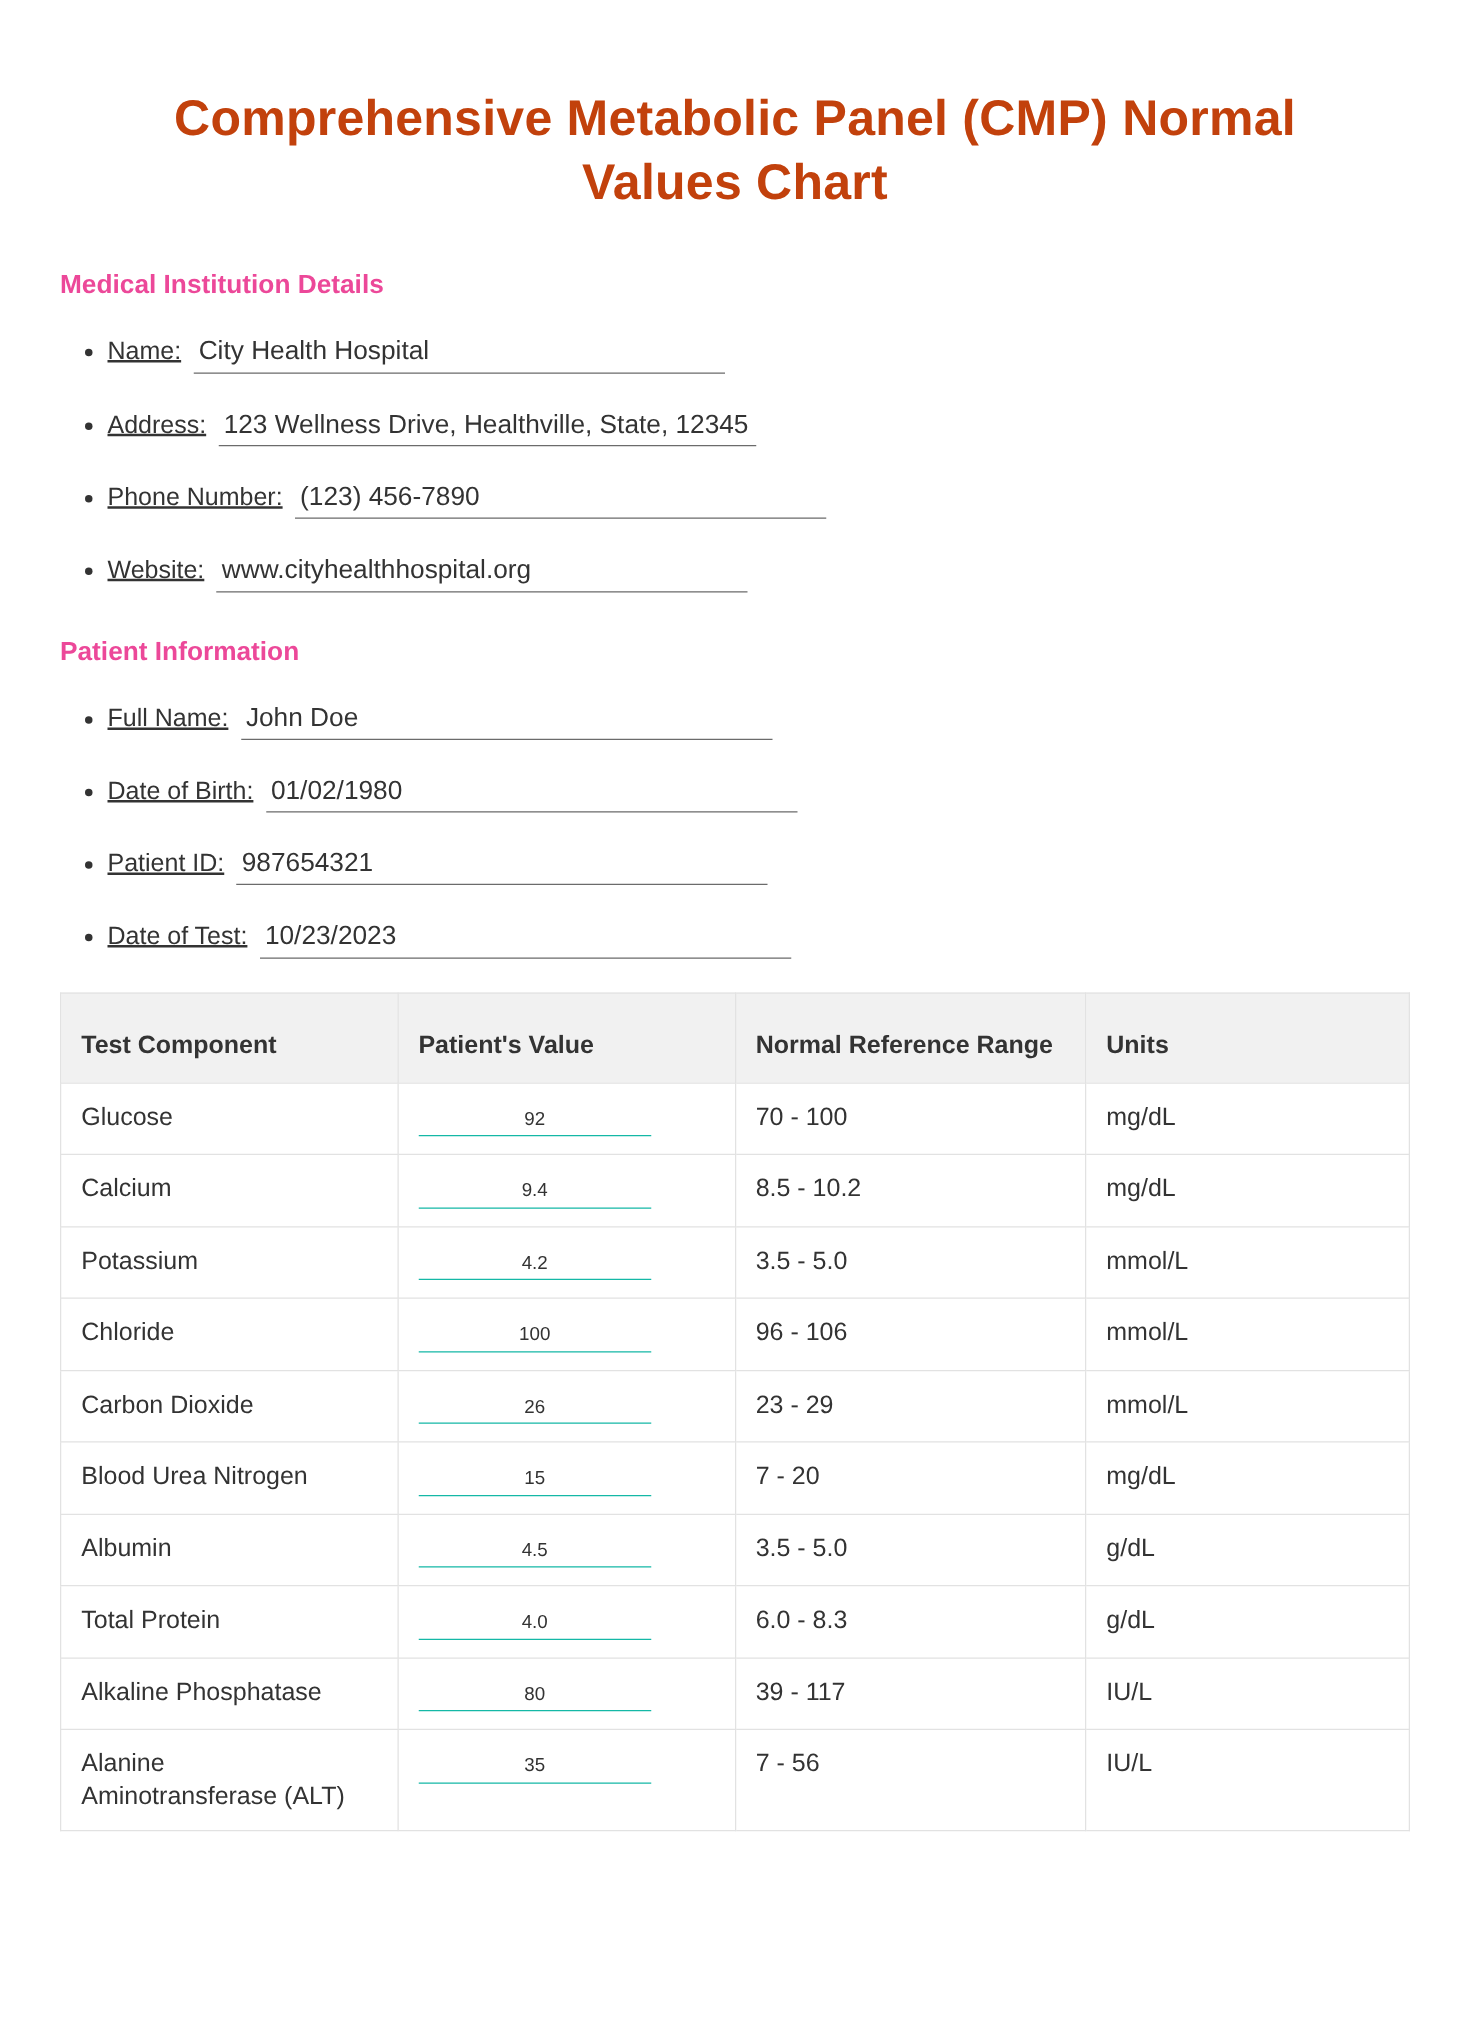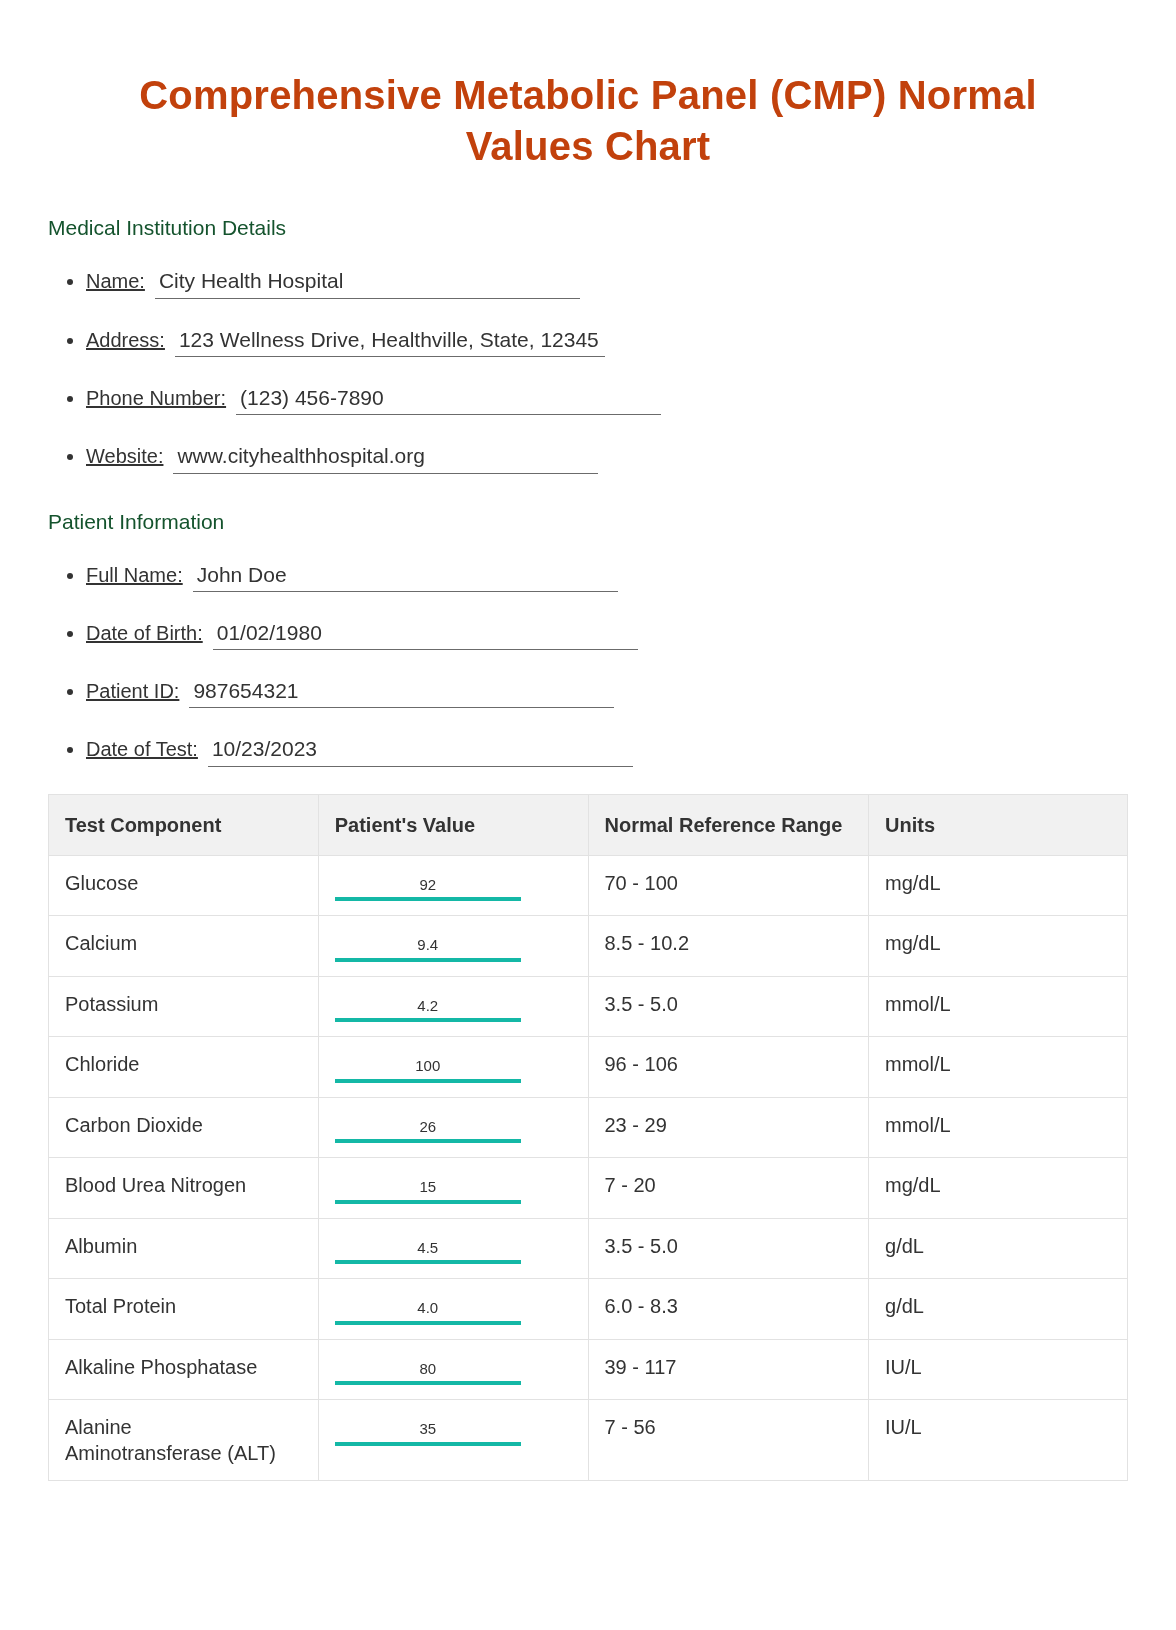--- a/index.html
+++ b/index.html
@@ -23,22 +23,22 @@
     margin: 14px auto 44px auto;
     text-align: center;
     color: #c2410c;
     font-size: 40px;
     line-height: 1.28;
     font-weight: 700;
     letter-spacing: 0.2px;
   }
   h2.section-heading {
     font-size: 21px;
-    font-weight: 400;
-    color: #14532d;
+    font-weight: 700;
+    color: #ec4899;
     margin: 36px 0 16px 0;
   }
   ul.fields {
     list-style: disc;
     margin: 0 0 8px 0;
     padding-left: 38px;
   }
   li.field {
     margin: 27px 0;
     font-size: 20px;
@@ -74,34 +74,34 @@
     text-align: left;
     vertical-align: top;
     padding: 14px 16px;
     font-size: 20px;
     color: #333333;
     line-height: 1.3;
   }
   table.results thead th {
     background: #f1f1f1;
     font-weight: 700;
-    padding-top: 17px;
+    padding-top: 28px;
     padding-bottom: 17px;
   }
   td .comp {
     display: inline-block;
     max-width: 212px;
   }
   td .val-line {
     display: inline-block;
     width: 186px;
     text-align: center;
     font-size: 15px;
     color: #333333;
-    border-bottom: 4px solid #14b8a6;
+    border-bottom: 1px solid #14b8a6;
     padding-bottom: 3px;
     margin-top: 2px;
   }
 </style>
 </head>
 <body>
 
 <div class="page">
 
   <h1 class="doc-title">Comprehensive Metabolic Panel (CMP) Normal Values Chart</h1>

